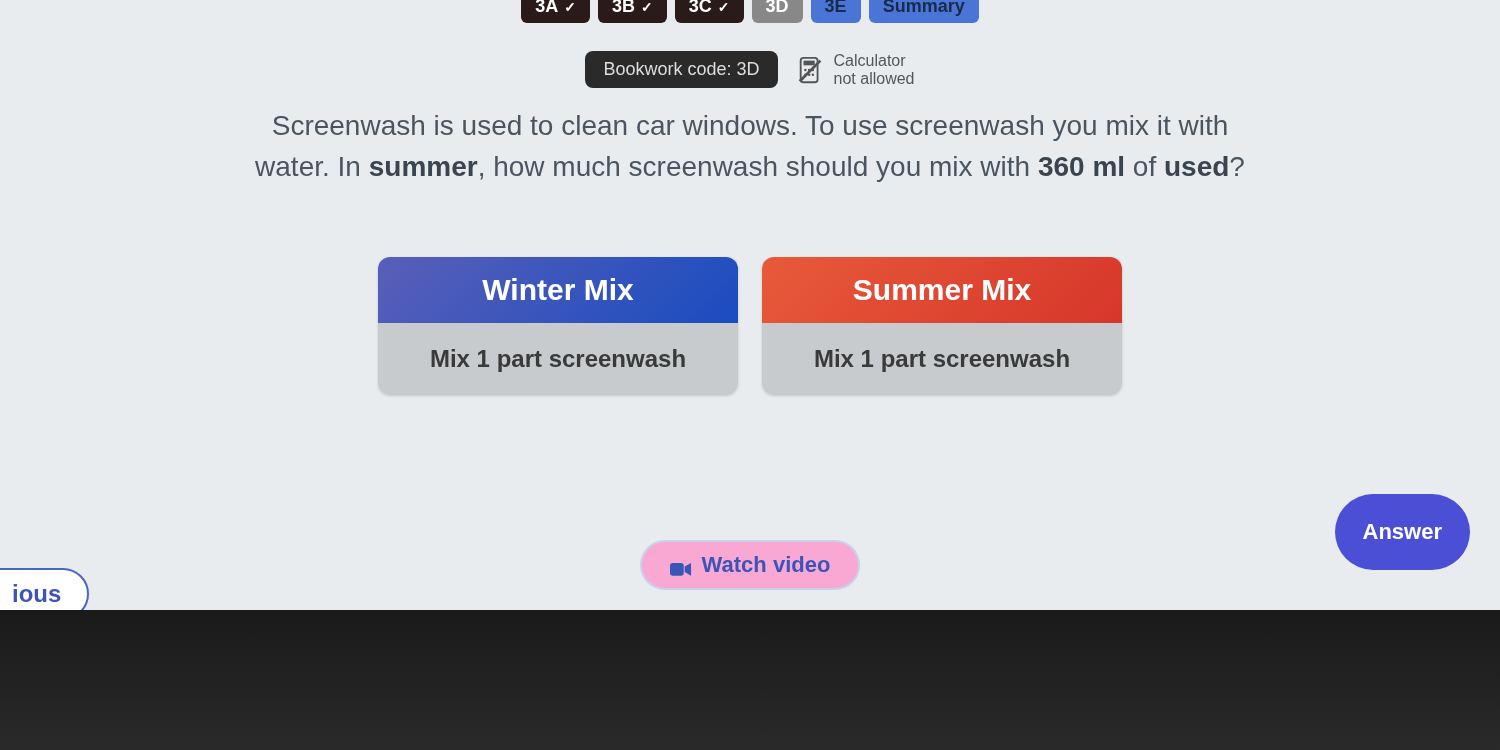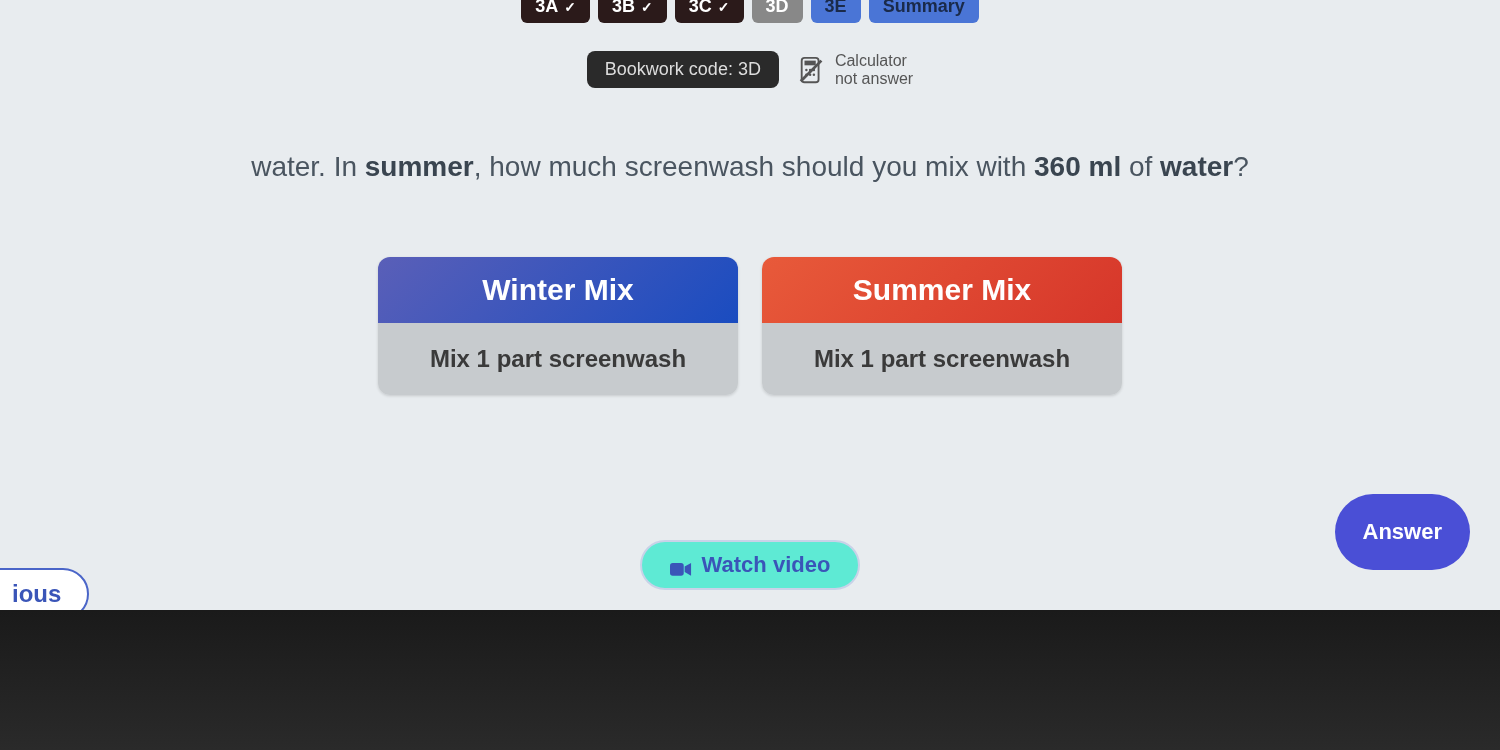--- a/index.html
+++ b/index.html
@@ -112,21 +112,21 @@
   .bottom-bar {
     position: absolute;
     left: 0;
     right: 0;
     bottom: 160px;
     display: flex;
     justify-content: center;
     align-items: center;
   }
   .watch-btn {
-    background: #5eead4;
+    background: #f9a8d4;
     border: 2px solid #c8d2e8;
     color: #3a55b8;
     font-size: 22px;
     font-weight: 700;
     padding: 10px 28px;
     border-radius: 999px;
     display: flex;
     align-items: center;
     gap: 10px;
     cursor: pointer;
@@ -207,28 +207,28 @@
         <circle cx="14" cy="16" r="1.3" fill="#555"></circle>
         <circle cx="18" cy="16" r="1.3" fill="#555"></circle>
         <circle cx="10" cy="21" r="1.3" fill="#555"></circle>
         <circle cx="14" cy="21" r="1.3" fill="#555"></circle>
         <circle cx="18" cy="21" r="1.3" fill="#555"></circle>
         <line x1="4" y1="28" x2="26" y2="6" stroke="#555" stroke-width="3"></line>
       </svg>
     </span>
     <div>
       <div>Calculator</div>
-      <div>not answer</div>
+      <div>not allowed</div>
     </div>
   </div>
 </div>
 
 <div class="question">
-  <br>
-  <span>water. In </span><strong>summer</strong><span>, how much screenwash should you mix with </span><strong>360 ml</strong><span> of </span><strong>water</strong><span>?</span><br>
+  <span>Screenwash is used to clean car windows. To use screenwash you mix it with</span><br>
+  <span>water. In </span><strong>summer</strong><span>, how much screenwash should you mix with </span><strong>360 ml</strong><span> of </span><strong>used</strong><span>?</span><br>
 </div>
 
 <div class="cards">
   <div class="card">
     <div class="card-header winter">Winter Mix</div>
     <div class="card-body">Mix 1 part screenwash</div>
   </div>
   <div class="card">
     <div class="card-header summer">Summer Mix</div>
     <div class="card-body">Mix 1 part screenwash</div>

